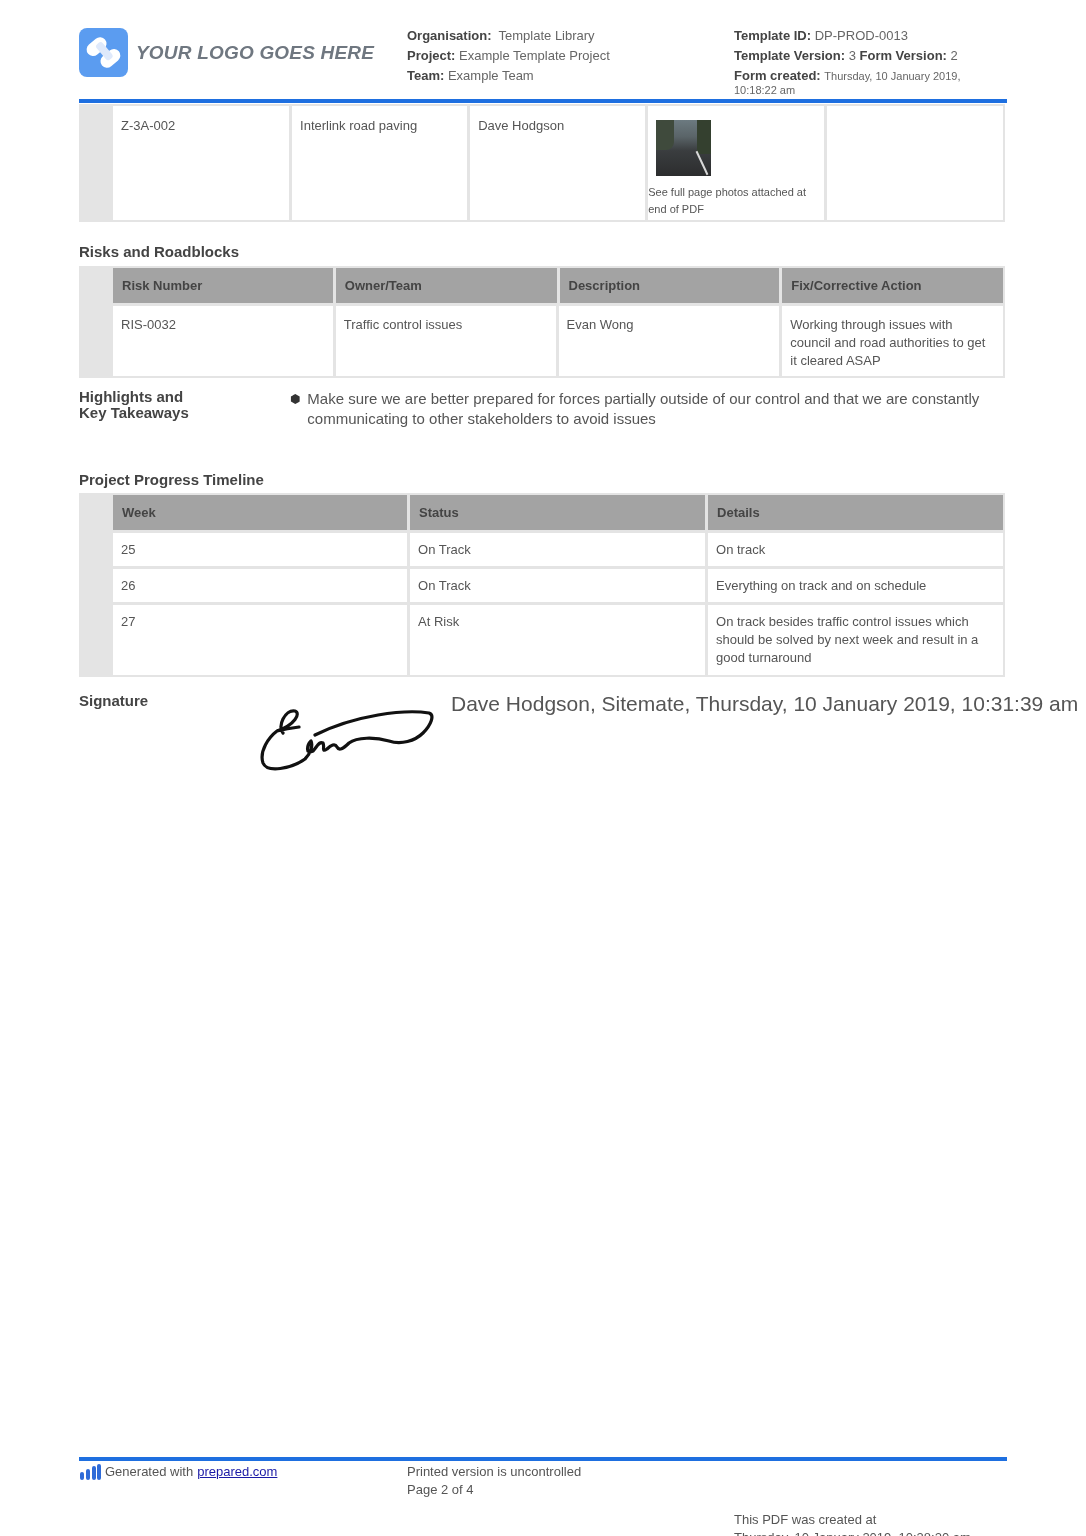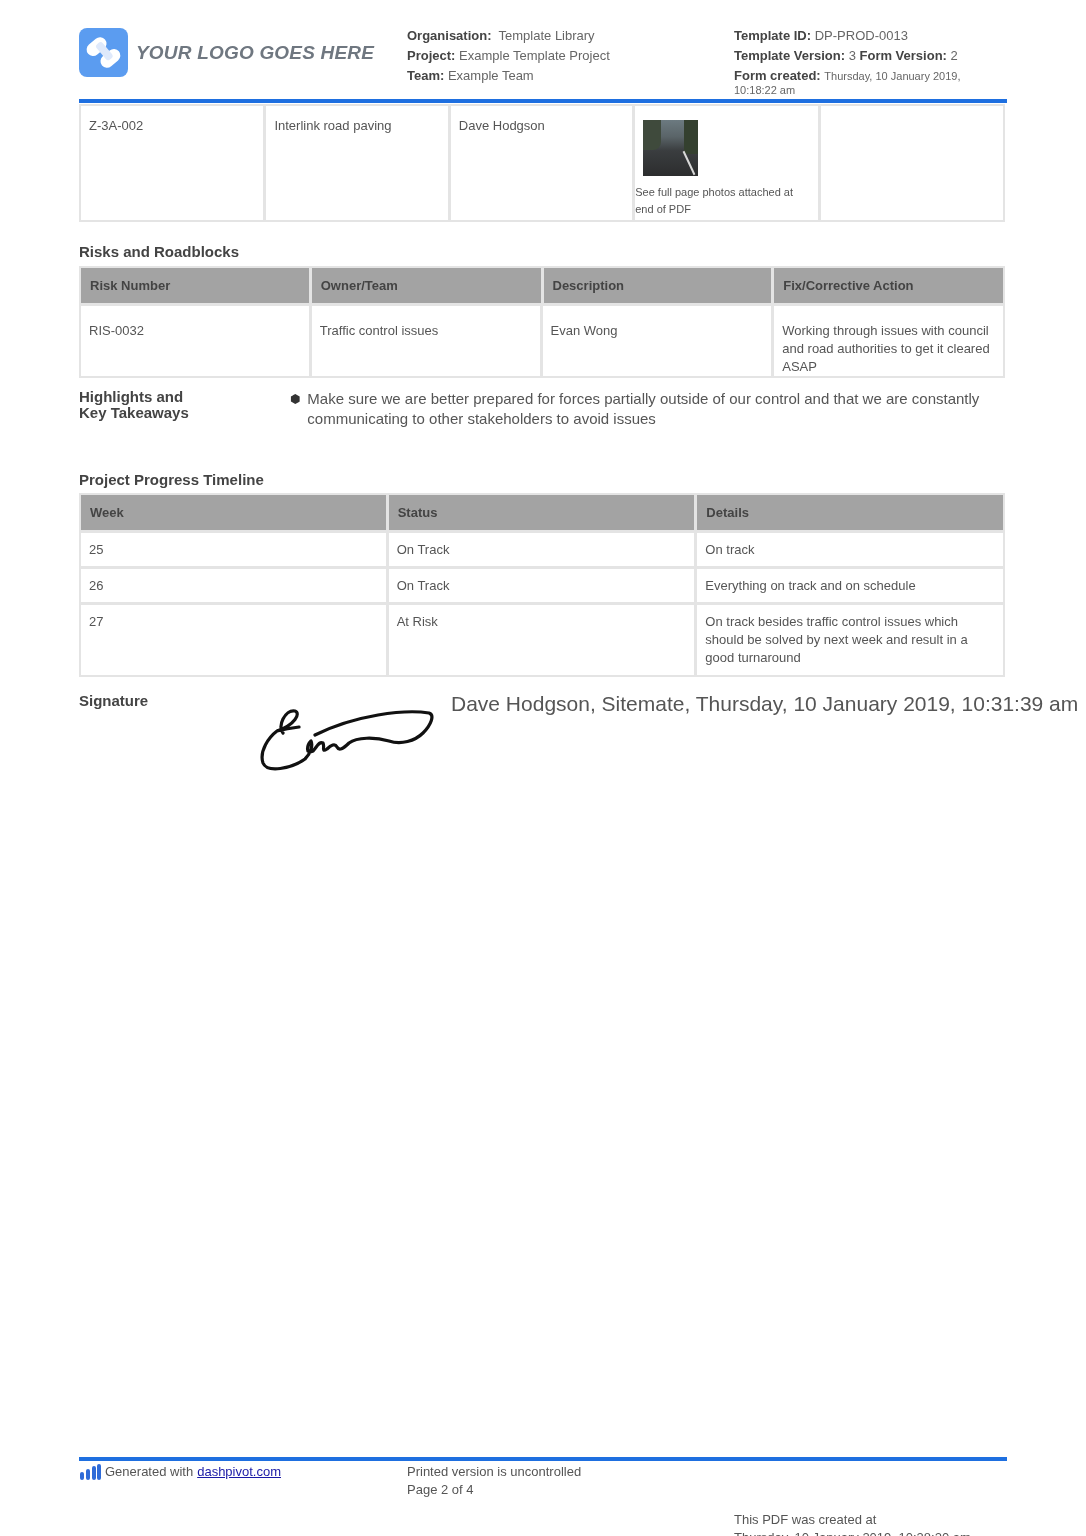--- a/index.html
+++ b/index.html
@@ -27,21 +27,21 @@
     .meta b { color: #444; font-weight: bold; }
     .meta-mid { left: 328px; }
     .meta-right { left: 655px; width: 270px; }
     .meta-right .small { font-size: 11px; line-height: 16px; }
     .rule-top {
       position: absolute; left: 79px; top: 99px; width: 928px; height: 4px; background: #1e6fe0;
     }
 
     
     .grid { position: absolute; left: 79px; width: 926px; background: #e4e4e4; padding: 2px; }
-    .grid-row { display: flex; }
+    .grid-row { display: flex; margin-left: 32px; }
     .grid-row + .grid-row { margin-top: 3px; }
     .cell {
       background: #ffffff; font-size: 13px; line-height: 18px; color: #555;
       padding: 9px 8px 8px 8px;
     }
     .cell + .cell { margin-left: 3px; }
     .head .cell { background: #a3a3a3; font-weight: bold; color: #444; padding: 9px 9px; }
 
     
     .item-table { top: 104px; }
@@ -57,21 +57,21 @@
     .photo-caption { font-size: 11px; line-height: 17px; color: #555; margin-top: 8px; }
 
     
     .section-title {
       position: absolute; left: 79px; font-size: 15px; font-weight: bold; color: #444;
     }
 
     
     .risk-table { top: 266px; }
     .risk-table .head .cell { height: 35px; }
-    .risk-table .body .cell { height: 70px; padding-top: 16px; }
+    .risk-table .body .cell { height: 70px; padding-top: 10px; }
 
     
     .hl-label {
       position: absolute; left: 79px; top: 389px; width: 130px;
       font-size: 15px; font-weight: bold; color: #444; line-height: 16px;
     }
     .hl-list { position: absolute; left: 290px; top: 389px; width: 700px; }
     .hl-item { display: flex; font-size: 15px; line-height: 20px; color: #555; }
     .hl-bullet { width: 26px; font-size: 12px; line-height: 20px; color: #333; padding-left: 0; }
 
@@ -225,21 +225,21 @@
 <div class="rule-bottom"></div>
 <div class="footer">
   <div class="col foot-left">
     <svg width="22" height="16" viewBox="0 0 22 16" style="margin-right:4px">
       <rect x="1" y="8" width="4" height="8" rx="2" fill="#2e6bd8"></rect>
       <rect x="7" y="5" width="4" height="11" rx="2" fill="#2e6bd8"></rect>
       <rect x="13" y="2" width="4" height="14" rx="2" fill="#2e6bd8"></rect>
       <rect x="18" y="0" width="4" height="16" rx="2" fill="#2e6bd8"></rect>
     </svg>
     <span>Generated with</span>
-    <a href="#">dashpivot.com</a>
+    <a href="#">prepared.com</a>
   </div>
   <div class="col foot-mid">
     <div>Printed version is uncontrolled</div>
     <div>Page 2 of 4</div>
   </div>
   <div class="col foot-right">
     <div>This PDF was created at</div>
     <div>Thursday, 10 January 2019, 10:38:20 am</div>
   </div>
 </div>

